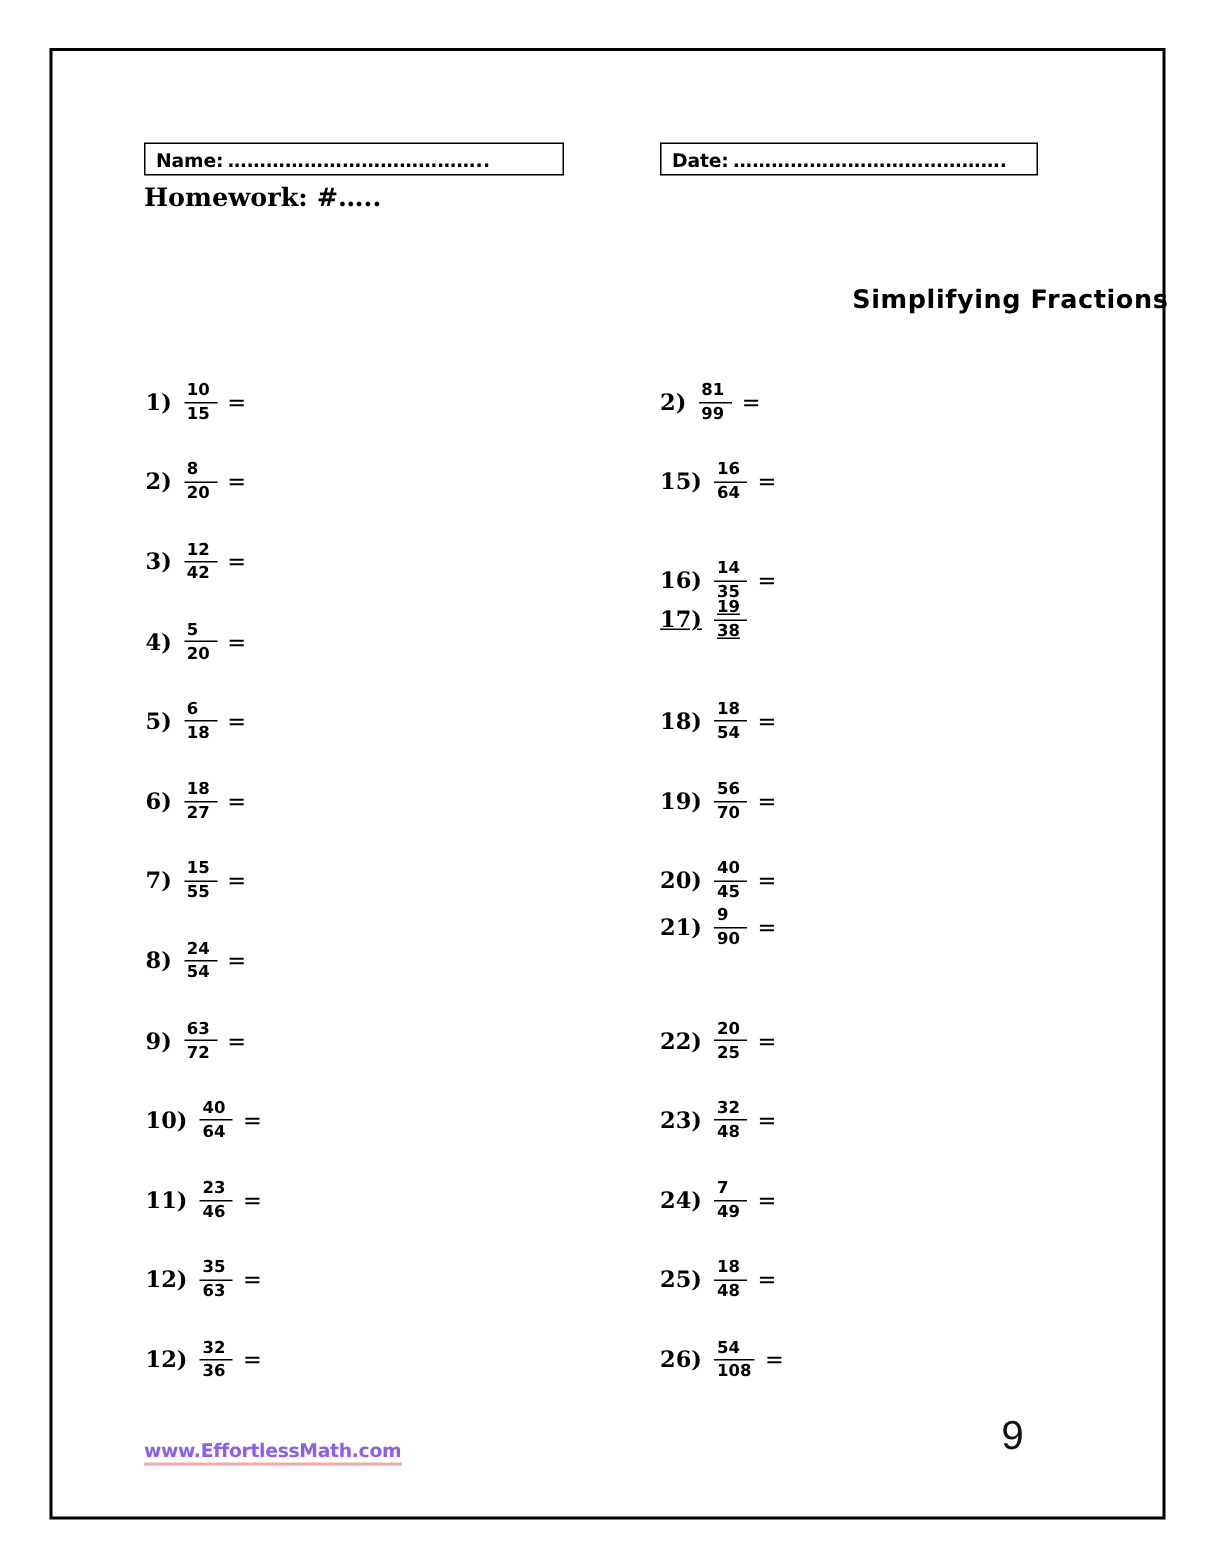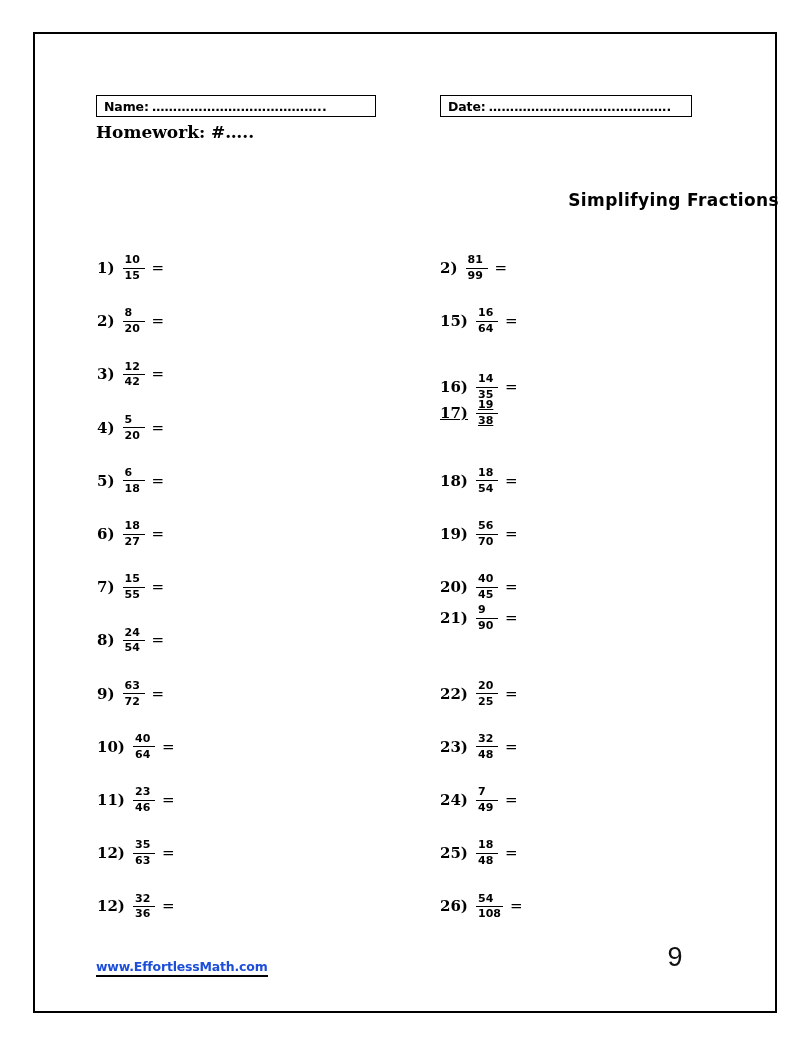--- a/index.html
+++ b/index.html
@@ -181,23 +181,23 @@
   .eq.hidden { visibility: hidden; }
 
   
   .site-link {
     position: absolute;
     left: 61px;
     top: 925px;
     font-family: "DejaVu Sans", sans-serif;
     font-size: 12.5px;
     font-weight: bold;
-    color: #1d4ed8;
+    color: #8b5cf6;
     text-decoration: none;
-    border-bottom: 2px solid #000000;
+    border-bottom: 2px solid #fca5a5;
     padding-bottom: 1px;
     letter-spacing: -0.2px;
   }
   .page-number {
     position: absolute;
     left: 600px;
     top: 908px;
     width: 80px;
     text-align: center;
     font-family: "Liberation Sans", sans-serif;

